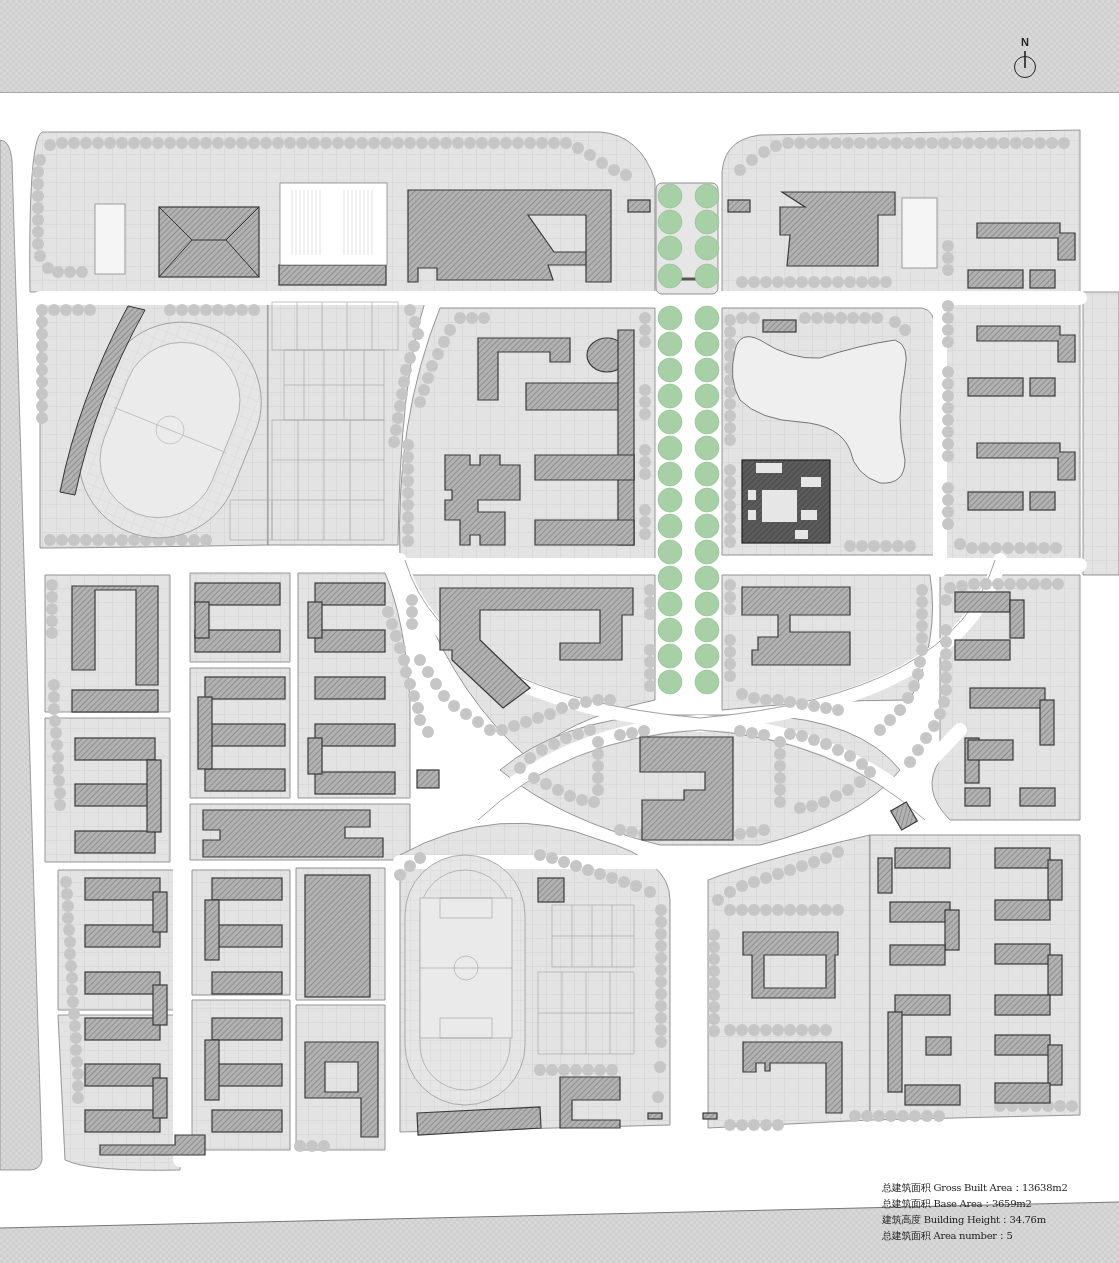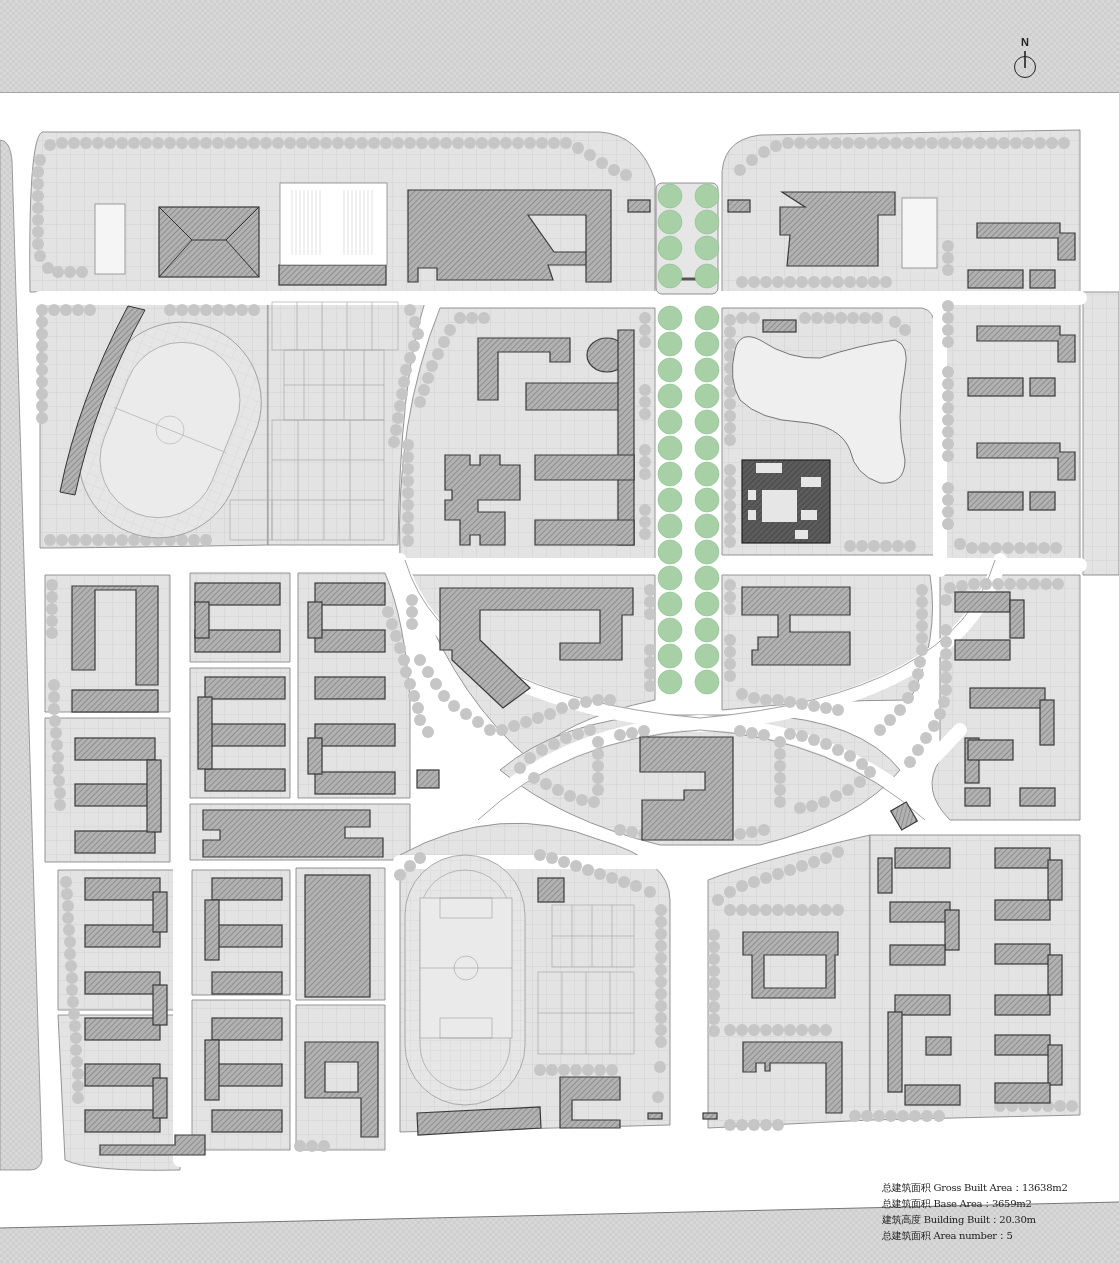--- a/index.html
+++ b/index.html
@@ -933,18 +933,18 @@
 </div>
 
 <div class="stats">
   <div class="row">
     <span class="lbl-cn">总建筑面积</span><span>Gross Built Area</span><span>：</span><span>13638m2</span>
   </div>
   <div class="row">
     <span class="lbl-cn">总建筑面积</span><span>Base Area</span><span>：</span><span>3659m2</span>
   </div>
   <div class="row">
-    <span class="lbl-cn">建筑高度</span><span>Building Built</span><span>：</span><span>20.30m</span>
+    <span class="lbl-cn">建筑高度</span><span>Building Height</span><span>：</span><span>34.76m</span>
   </div>
   <div class="row">
     <span class="lbl-cn">总建筑面积</span><span>Area number</span><span>：</span><span>5</span>
   </div>
 </div>
 
 </body></html>

